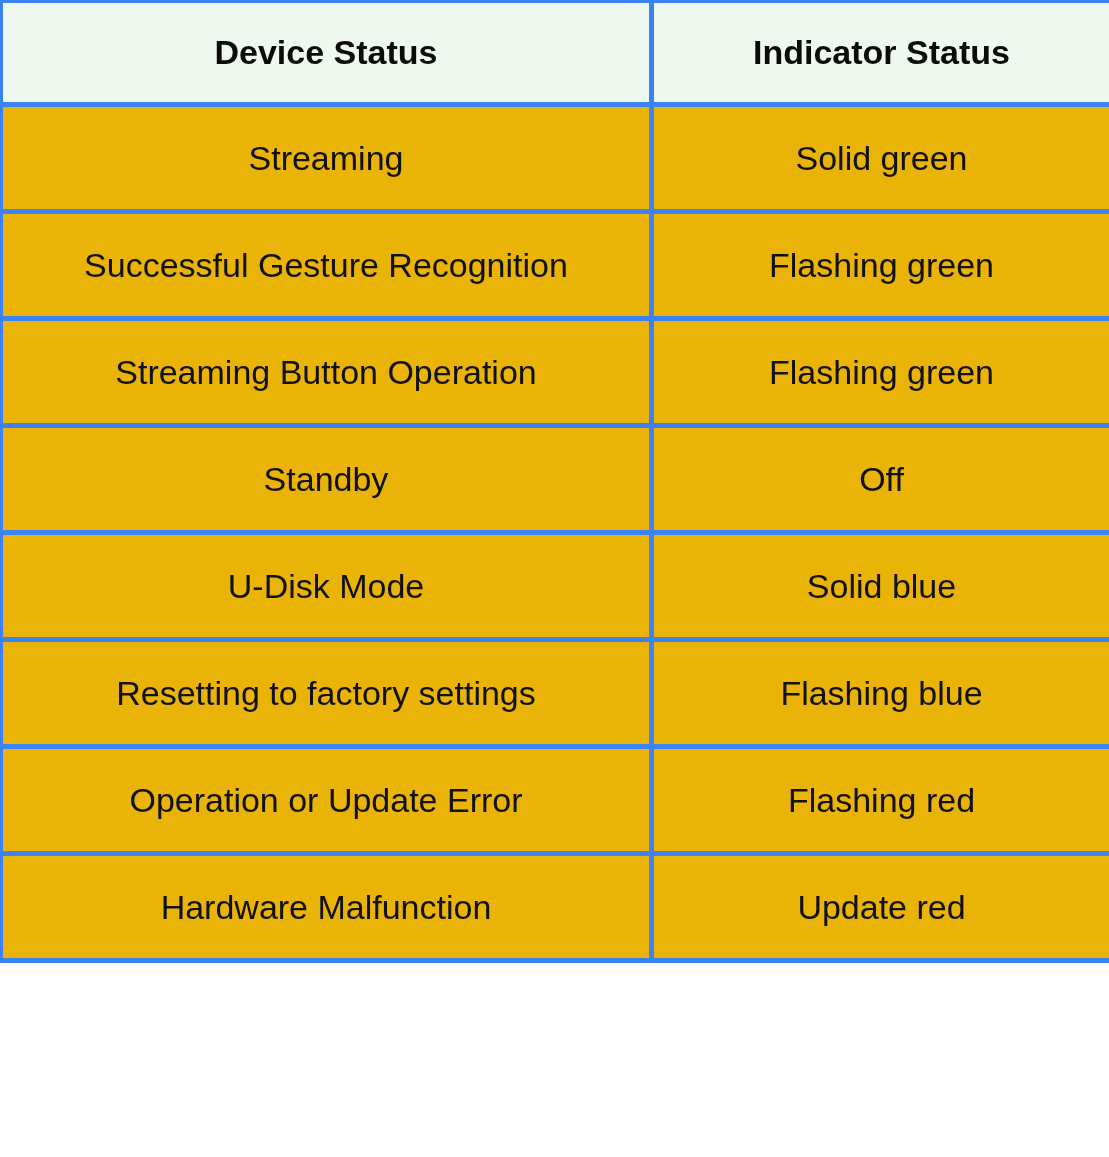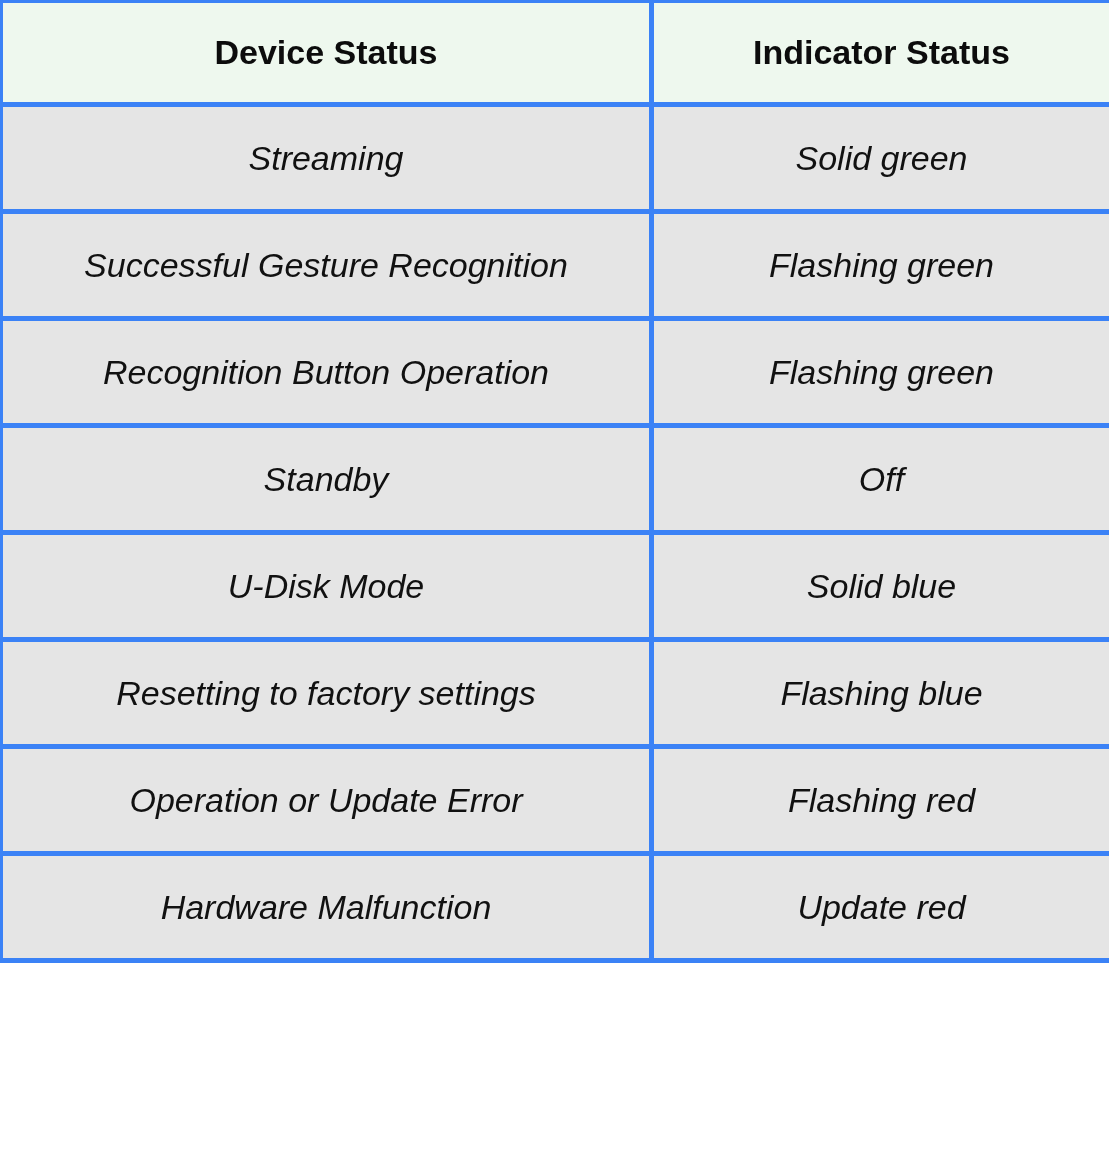--- a/index.html
+++ b/index.html
@@ -35,22 +35,21 @@
       height: 99px;
       font-size: 34px;
       font-weight: bold;
       color: #0c0c0c;
     }
     .table td {
       height: 102px;
       font-size: 34px;
       font-weight: normal;
       color: #111111;
-      background: #e5e5e5;
-      font-style: italic;
+      background: #eab308;
     }
     .table tr:first-child th { border-top-width: 3px; }
     .table th:first-child, .table td:first-child { border-left-width: 3px; }
     .table th:last-child, .table td:last-child { border-right-width: 3px; }
   </style>
 </head>
 <body>
 
 <table class="table">
   <colgroup>
@@ -66,21 +65,21 @@
   <tbody>
     <tr>
       <td>Streaming</td>
       <td>Solid green</td>
     </tr>
     <tr>
       <td>Successful Gesture Recognition</td>
       <td>Flashing green</td>
     </tr>
     <tr>
-      <td>Recognition Button Operation</td>
+      <td>Streaming Button Operation</td>
       <td>Flashing green</td>
     </tr>
     <tr>
       <td>Standby</td>
       <td>Off</td>
     </tr>
     <tr>
       <td>U-Disk Mode</td>
       <td>Solid blue</td>
     </tr>

